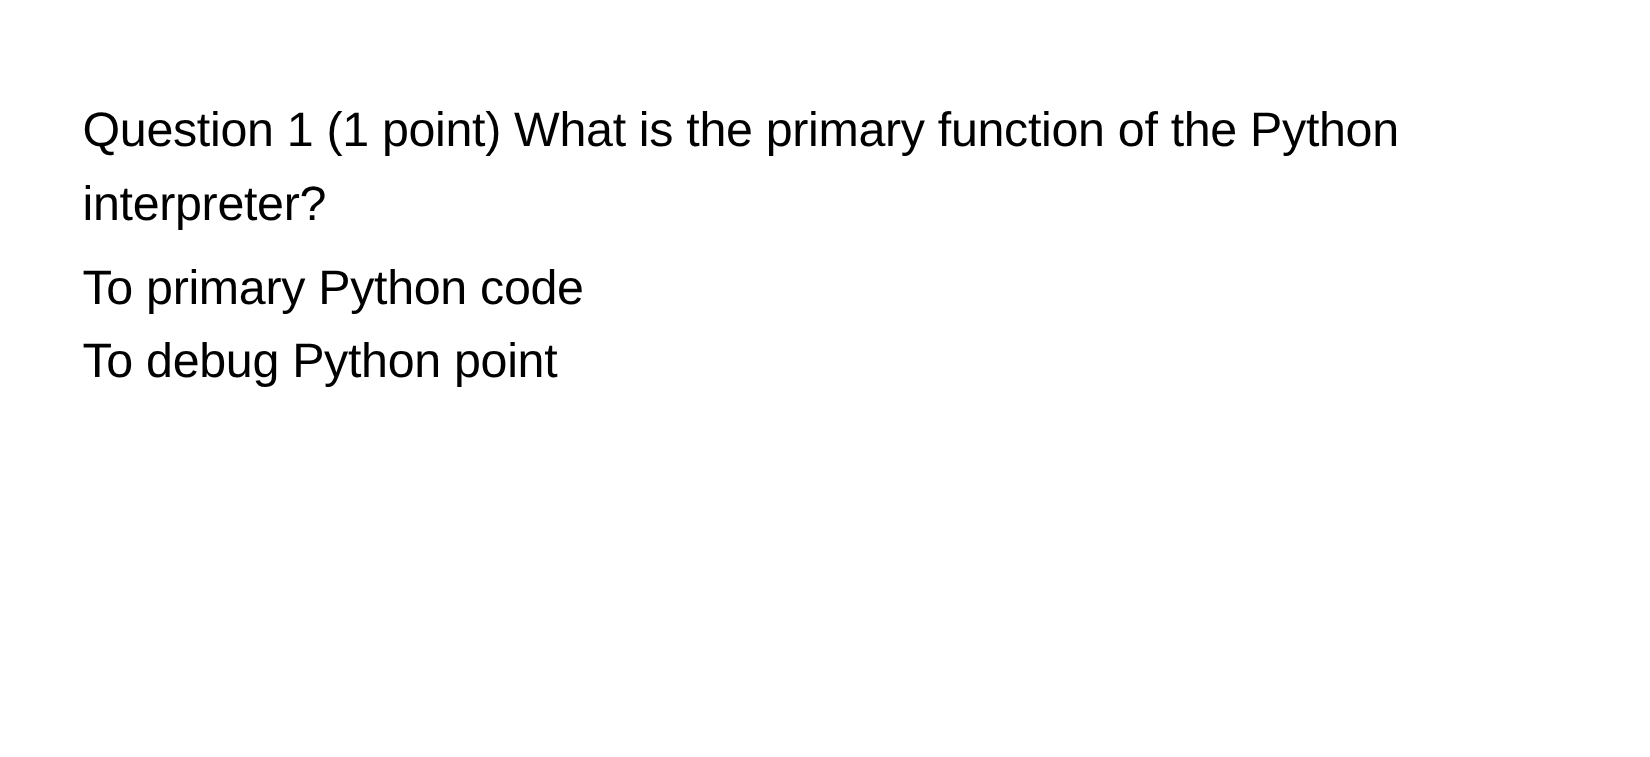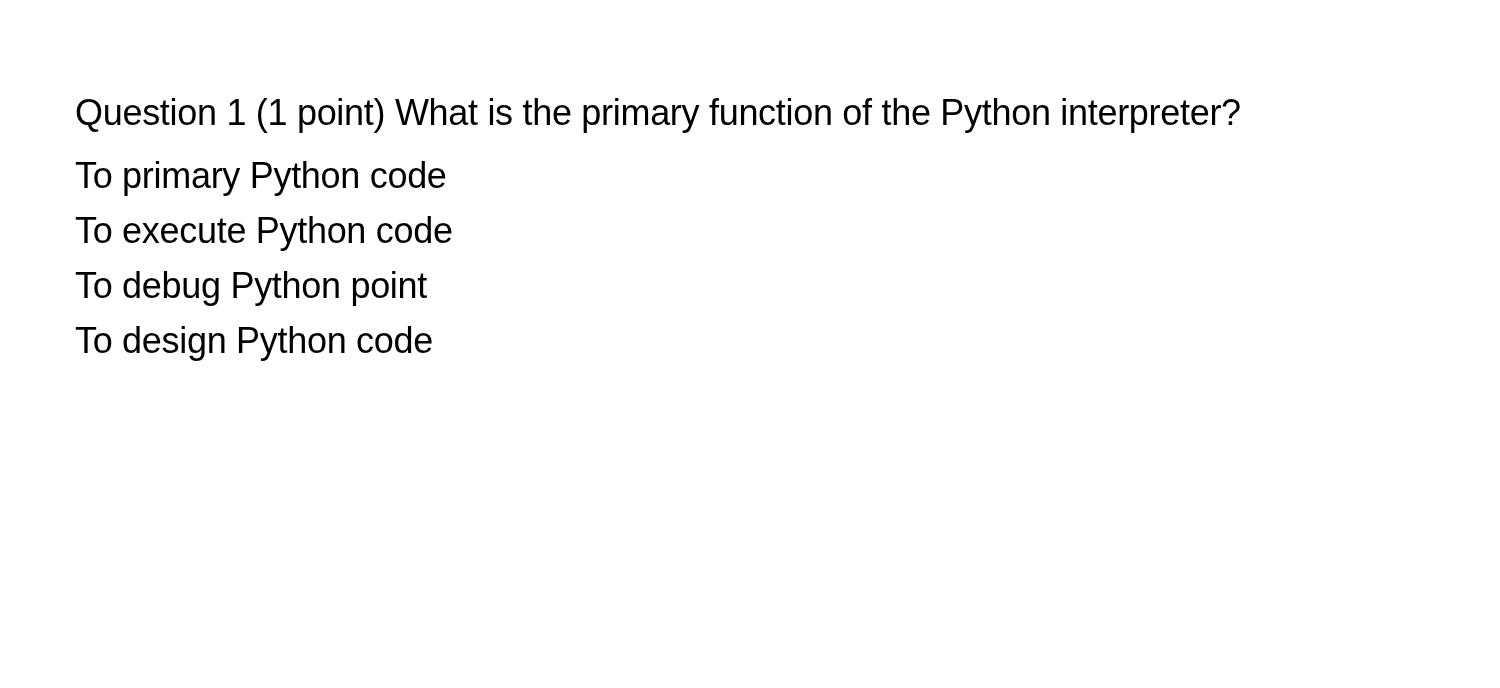--- a/index.html
+++ b/index.html
@@ -9,33 +9,31 @@
     }
     body {
       width: 1500px;
       height: 688px;
       background: #ffffff;
       font-family: -apple-system, BlinkMacSystemFont, "Segoe UI", Helvetica, Arial, sans-serif;
       padding: 85px 75px;
       color: #000000;
     }
     .question-container {
-      font-size: 36px;
+      font-size: 44px;
       line-height: 1.53;
       letter-spacing: -0.3px;
     }
     .question-text {
       margin-bottom: 8px;
     }
     .option {
       display: block;
     }
   </style>
 </head>
 <body>
 
 <div class="question-container">
   <div class="question-text">Question 1 (1 point) What is the primary function of the Python interpreter?</div>
   <div class="option">To primary Python code</div>
-  <div class="option">To execute Python code</div>
   <div class="option">To debug Python point</div>
-  <div class="option">To design Python code</div>
 </div>
 
 </body></html>

